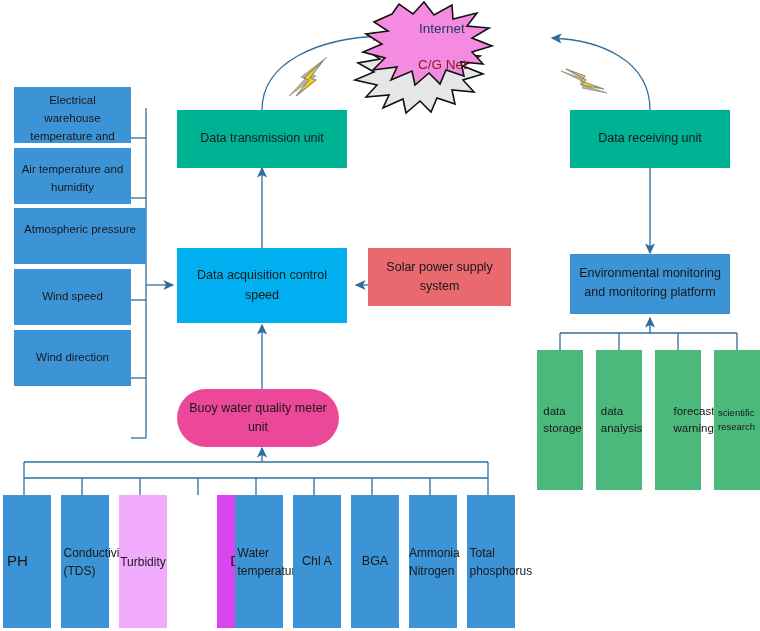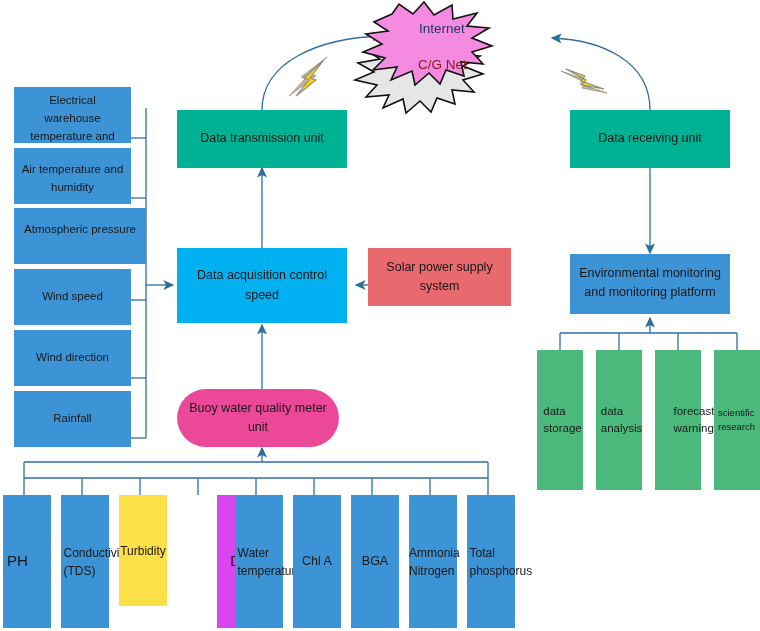--- a/index.html
+++ b/index.html
@@ -153,23 +153,20 @@
   </div>
 
   <div class="box" style="left:14px; top:269px; width:117px; height:56px; background:#3C94D6; font-size:11.5px;">
     <span class="tx">Wind speed</span>
   </div>
 
   <div class="box" style="left:14px; top:330px; width:117px; height:56px; background:#3C94D6; font-size:11.5px;">
     <span class="tx">Wind direction</span>
   </div>
 
-  <div class="box" style="left:14px; top:391px; width:117px; height:56px; background:#3C94D6; font-size:11.5px;">
-    <span class="tx">Rainfall</span>
-  </div>
 
   <div class="box" style="left:177px; top:110px; width:170px; height:58px; background:#00B294; font-size:12.5px;">
     <span class="tx">Data transmission unit</span>
   </div>
 
   <div class="box" style="left:177px; top:248px; width:170px; height:75px; background:#00B0F0; font-size:12.5px;">
     <span class="tx">Data acquisition control speed</span>
   </div>
 
   <div class="box" style="left:368px; top:248px; width:143px; height:58px; background:#E8696E; font-size:12.5px;">
@@ -205,21 +202,21 @@
   </div>
 
   <div class="vbox" style="left:3px; top:495px; width:48px; height:133px; background:#3C94D6;">
     <span class="tx" style="font-size:15px; text-align:left; padding-left:4px;">PH</span>
   </div>
 
   <div class="vbox lead" style="left:61px; top:495px; width:48px; height:133px; background:#3C94D6;">
     <span class="tx" style="font-size:12px;">Conductivity (TDS)</span>
   </div>
 
-  <div class="vbox" style="left:119px; top:495px; width:48px; height:111px; background:#fde047;">
+  <div class="vbox" style="left:119px; top:495px; width:48px; height:133px; background:#f0abfc;">
     <span class="tx" style="font-size:12px;">Turbidity</span>
   </div>
 
   <div class="vbox" style="left:177px; top:495px; width:48px; height:133px; background:#d946ef;margin-left:40px;">
     <span class="tx" style="font-size:14.5px;">DO</span>
   </div>
 
   <div class="vbox lead" style="left:235px; top:495px; width:48px; height:133px; background:#3C94D6;">
     <span class="tx" style="font-size:12px;">Water temperature</span>
   </div>

